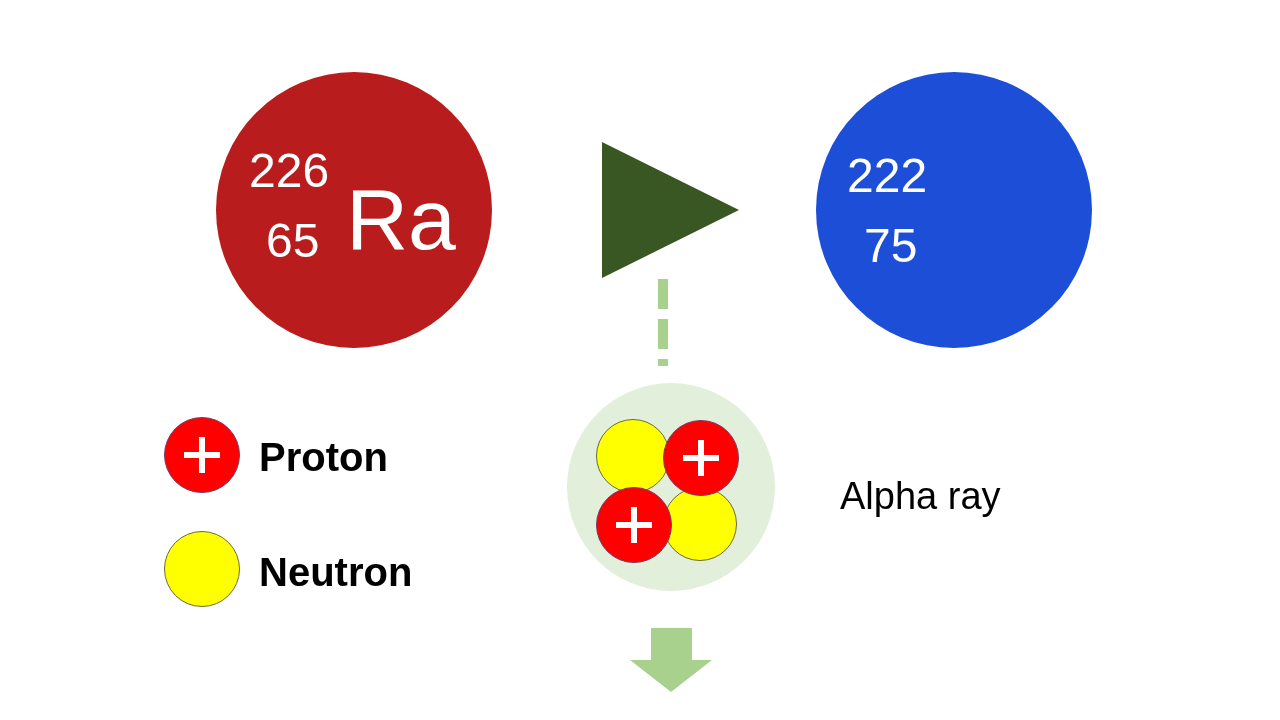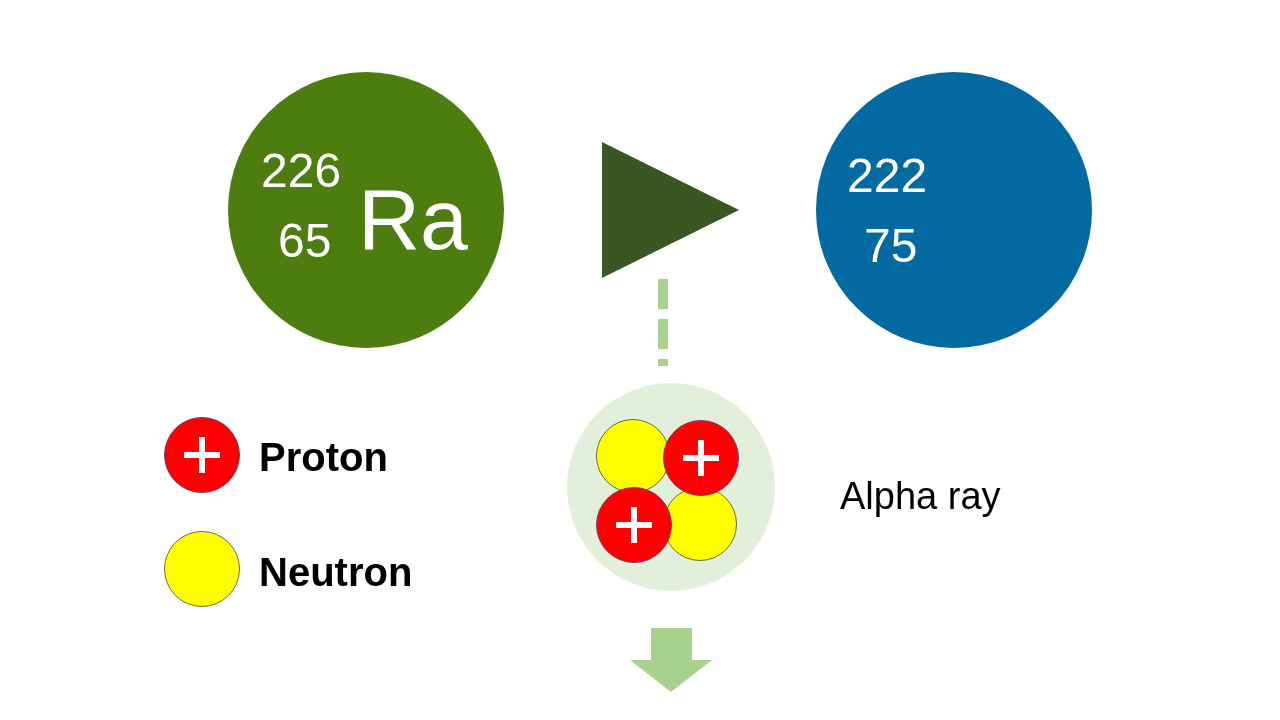--- a/index.html
+++ b/index.html
@@ -14,31 +14,31 @@
   .plus { position:absolute; left:50%; top:50%; width:36px; height:36px; transform:translate(-50%,-50%); }
   .plus::before, .plus::after { content:""; position:absolute; background:#ffffff; }
   .plus::before { left:0; top:15px; width:36px; height:6px; }
   .plus::after { left:15px; top:0; width:6px; height:36px; }
   .legend-label { position:absolute; font-weight:bold; font-size:40px; color:#000000; line-height:1; }
   .alpha-label { position:absolute; font-size:38px; color:#000000; line-height:1; }
 </style>
 </head>
 <body>
 
-<div class="nucleus" style="left:228px; top:72px; width:276px; height:276px; background:#4d7c0f;">
+<div class="nucleus" style="left:216px; top:72px; width:276px; height:276px; background:#b91c1c;">
   <span class="num" style="left:33px; top:75px;">226</span>
   <span class="num" style="left:50px; top:145px;">65</span>
   <span class="sym" style="left:130px; top:104px;">Ra</span>
 </div>
 
 <svg class="abs" style="left:600px; top:140px;" width="142" height="142" viewBox="0 0 142 142">
   <polygon points="2,2 139,70 2,138" fill="#385723"></polygon>
 </svg>
 
-<div class="nucleus" style="left:816px; top:72px; width:276px; height:276px; background:#0369a1;">
+<div class="nucleus" style="left:816px; top:72px; width:276px; height:276px; background:#1d4ed8;">
   <span class="num" style="left:31px; top:80px;">222</span>
   <span class="num" style="left:48px; top:150px;">75</span>
 </div>
 
 <div class="abs" style="left:658px; top:279px; width:10px; height:88px;">
   <div style="position:absolute; left:0; top:0; width:10px; height:30px; background:#A9D18E;"></div>
   <div style="position:absolute; left:0; top:40px; width:10px; height:30px; background:#A9D18E;"></div>
   <div style="position:absolute; left:0; top:80px; width:10px; height:7px; background:#A9D18E;"></div>
 </div>
 

